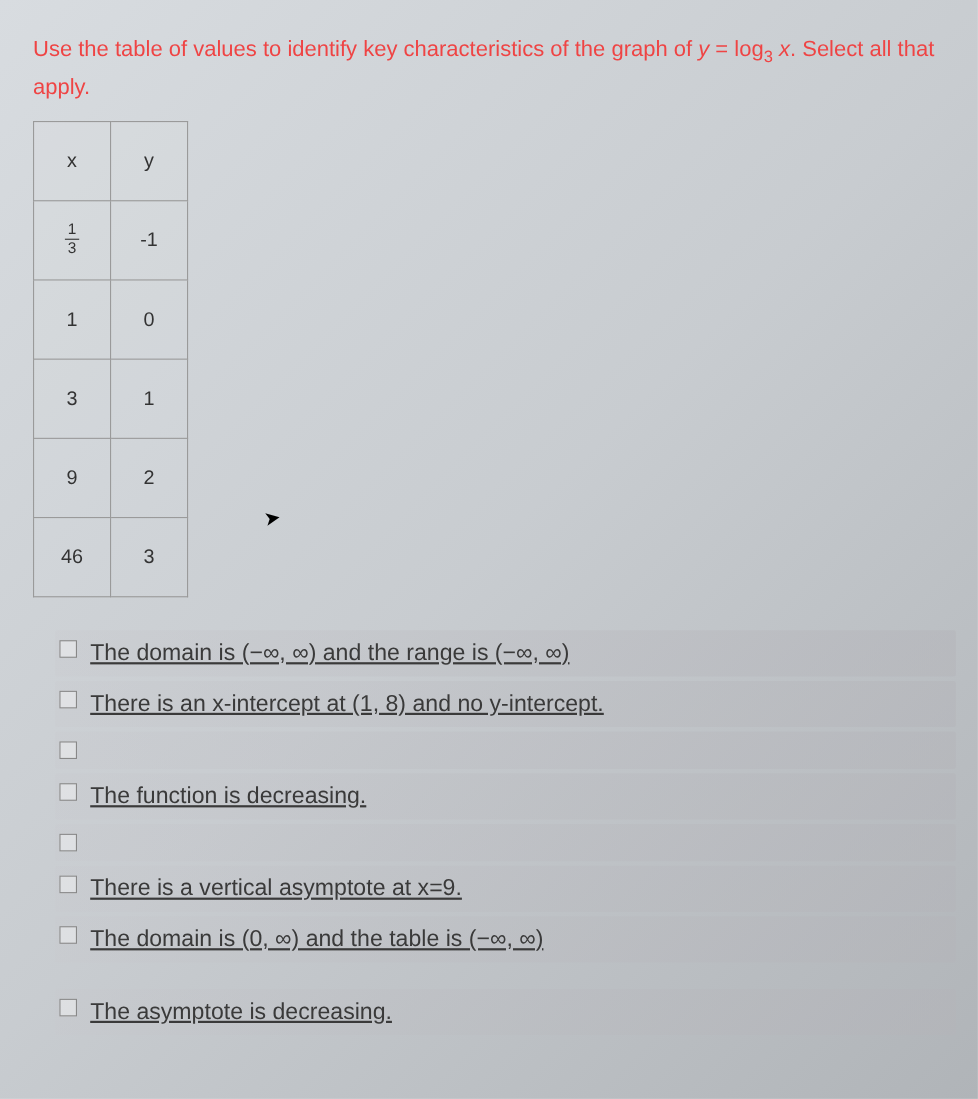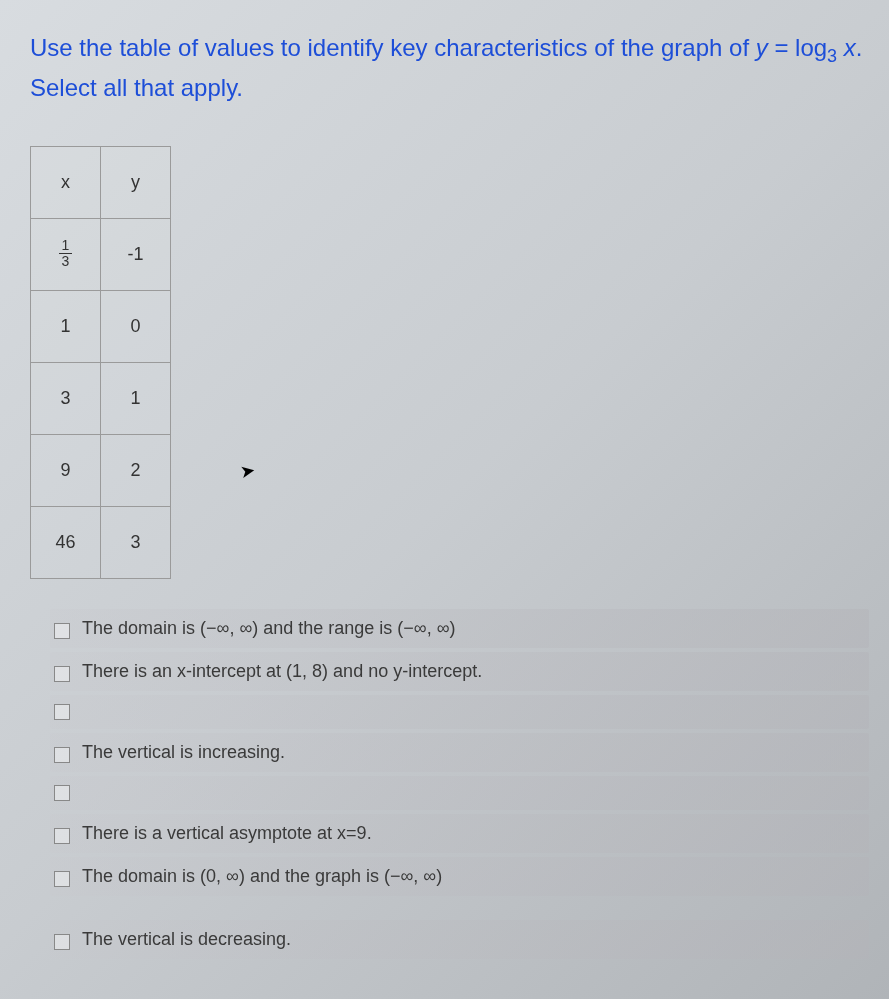--- a/index.html
+++ b/index.html
@@ -7,24 +7,24 @@
     width: 889px;
     height: 999px;
     background: linear-gradient(135deg, #d8dce0 0%, #c8ccd0 50%, #b0b4b8 100%);
     font-family: Arial, Helvetica, sans-serif;
     color: #3a3a3a;
     padding: 30px 20px 20px 30px;
     position: relative;
     overflow: hidden;
   }
   .question {
-    font-size: 24px;
+    font-size: 20px;
     line-height: 1.5;
-    color: #1d4ed8;
-    margin-bottom: 40px;
+    color: #ef4444;
+    margin-bottom: 16px;
   }
   .math-i { font-style: italic; }
   .sub { font-size: 0.75em; vertical-align: sub; }
   table.values {
     border-collapse: collapse;
     margin-bottom: 30px;
     background: rgba(255,255,255,0.05);
   }
   table.values td, table.values th {
     border: 1px solid #9a9a9a;
@@ -47,27 +47,28 @@
     line-height: 1.1;
   }
   .frac .num { display:block; border-bottom: 1px solid #333; padding: 0 3px;}
   .frac .den { display:block; padding: 0 3px;}
   .options {
     margin-left: 20px;
     margin-top: 10px;
   }
   .option {
     display: flex;
-    align-items: flex-end;
+    align-items: flex-start;
     padding: 9px 10px 9px 4px;
-    font-size: 18px;
+    font-size: 21px;
     color: #3a3a3a;
     background: linear-gradient(90deg, rgba(200,200,205,0.25) 0%, rgba(180,180,185,0.5) 100%);
     margin-bottom: 4px;
     border-radius: 2px;
+    text-decoration: underline;
   }
   .option .box {
     width: 16px;
     height: 16px;
     border: 1px solid #888;
     background: rgba(255,255,255,0.4);
     margin-right: 12px;
     flex-shrink: 0;
   }
   .spacer { height: 20px; }
@@ -131,31 +132,31 @@
   </div>
   <div class="option">
     <div class="box"></div>
     <span>There is an x-intercept at (1, 8) and no y-intercept.</span>
   </div>
   <div class="option">
     <div class="box"></div>
   </div>
   <div class="option">
     <div class="box"></div>
-    <span>The vertical is increasing.</span>
+    <span>The function is decreasing.</span>
   </div>
   <div class="option">
     <div class="box"></div>
   </div>
   <div class="option">
     <div class="box"></div>
     <span>There is a vertical asymptote at x=9.</span>
   </div>
   <div class="option">
     <div class="box"></div>
-    <span>The domain is (0, ∞) and the graph is (−∞, ∞)</span>
+    <span>The domain is (0, ∞) and the table is (−∞, ∞)</span>
   </div>
   <div class="spacer"></div>
   <div class="option">
     <div class="box"></div>
-    <span>The vertical is decreasing.</span>
+    <span>The asymptote is decreasing.</span>
   </div>
 </div>
 
 </body></html>

